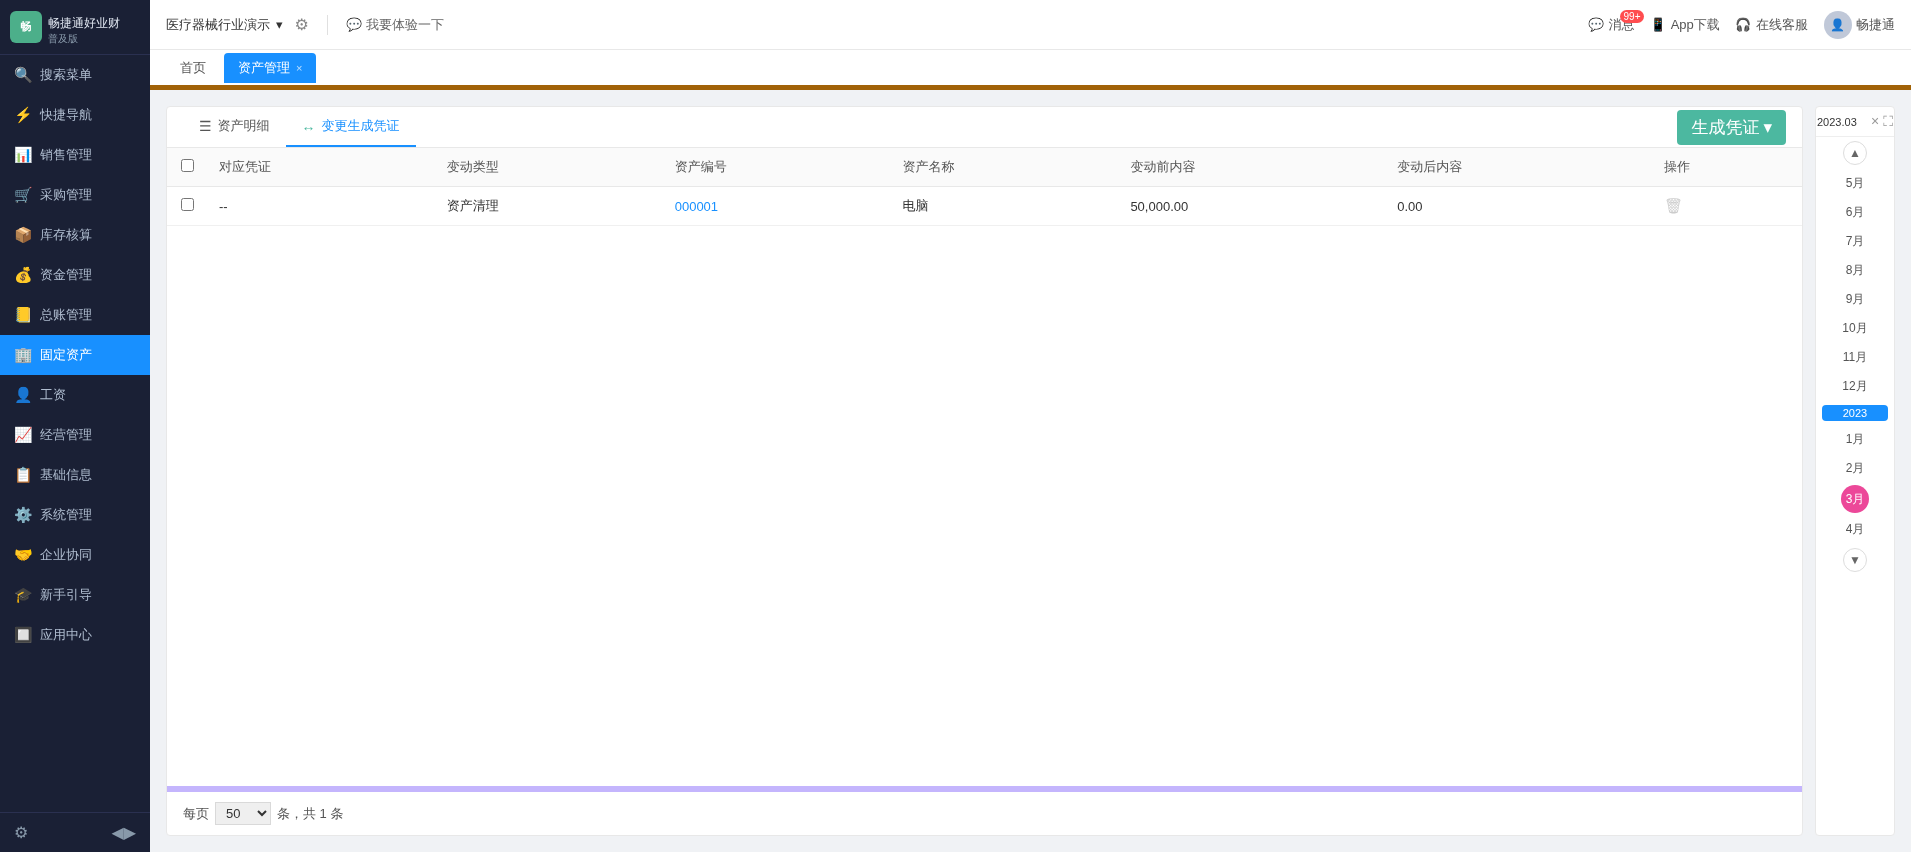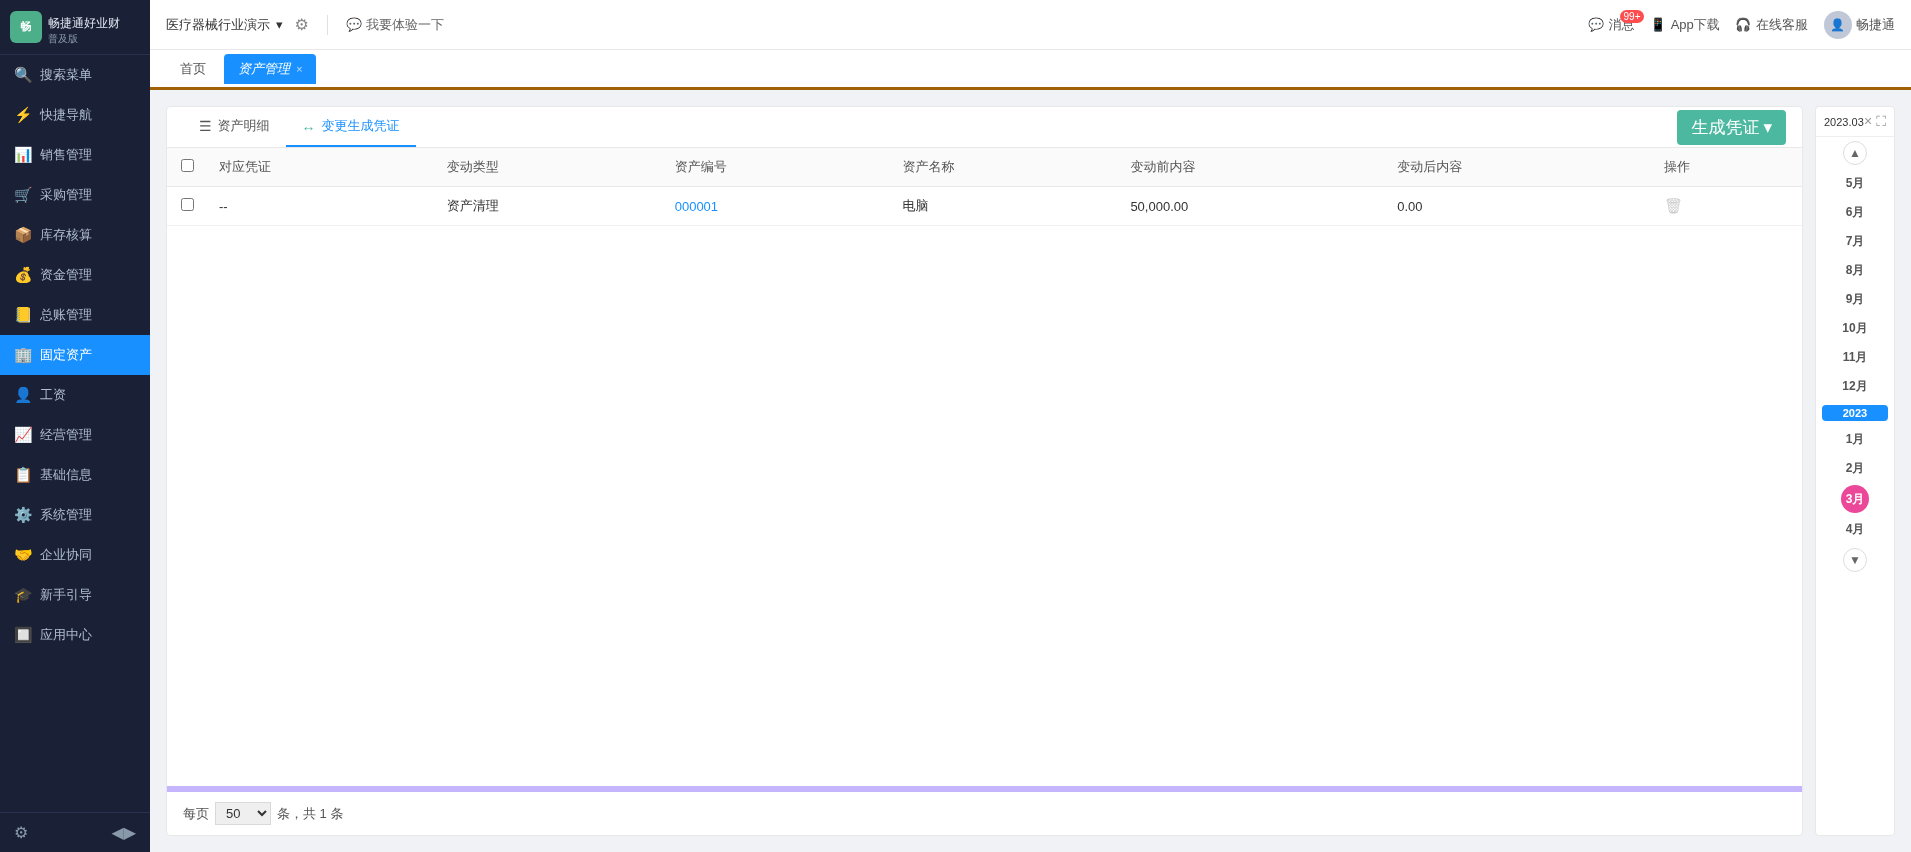--- a/index.html
+++ b/index.html
@@ -106,36 +106,35 @@
       display: flex; align-items: center; justify-content: center;
       color: #fff; font-size: 12px;
     }
 
     
     .nav-tabs {
       background: #fff;
       display: flex;
       align-items: center;
       padding: 0 16px;
-      border-bottom: 3px solid #a16207;
+      border-bottom: 5px solid #a16207;
       gap: 4px;
       height: 40px;
     }
     .nav-tab {
       padding: 6px 14px;
       font-size: 13px;
       cursor: pointer;
       border-radius: 4px 4px 0 0;
       color: #555;
       display: flex; align-items: center; gap: 6px;
     }
     .nav-tab.active {
       background: #1890ff;
       color: #fff;
-      font-style: italic;
     }
     .nav-tab-close { font-size: 11px; opacity: 0.7; }
 
     
     .content {
       flex: 1;
       padding: 16px;
       overflow: hidden;
       display: flex;
       gap: 12px;
@@ -241,36 +240,35 @@
       border: 1px solid #e8e8e8;
       border-radius: 4px;
       display: flex;
       flex-direction: column;
       align-items: stretch;
       overflow: hidden;
       position: relative;
     }
     .date-panel-header {
       display: flex; align-items: center; justify-content: space-between;
-      padding: 6px 8px;
+      padding: 6px 1px;
       border-bottom: 1px solid #eee;
       font-size: 12px; color: #333;
     }
     .date-panel-close { cursor: pointer; color: #999; font-size: 14px; }
     .date-panel-expand { cursor: pointer; color: #999; font-size: 14px; }
     .date-panel-scroll { flex: 1; overflow-y: auto; }
     .date-panel-scroll::-webkit-scrollbar { width: 3px; }
     .date-panel-scroll::-webkit-scrollbar-thumb { background: #ddd; }
     .date-month {
       padding: 6px 8px;
       font-size: 12px;
       color: #555;
       cursor: pointer;
       text-align: center;
-      font-weight: bold;
     }
     .date-month.active {
       background: #ec4899;
       color: #fff;
       border-radius: 50%;
       width: 28px; height: 28px;
       display: flex; align-items: center; justify-content: center;
       margin: 2px auto;
       padding: 0;
     }

